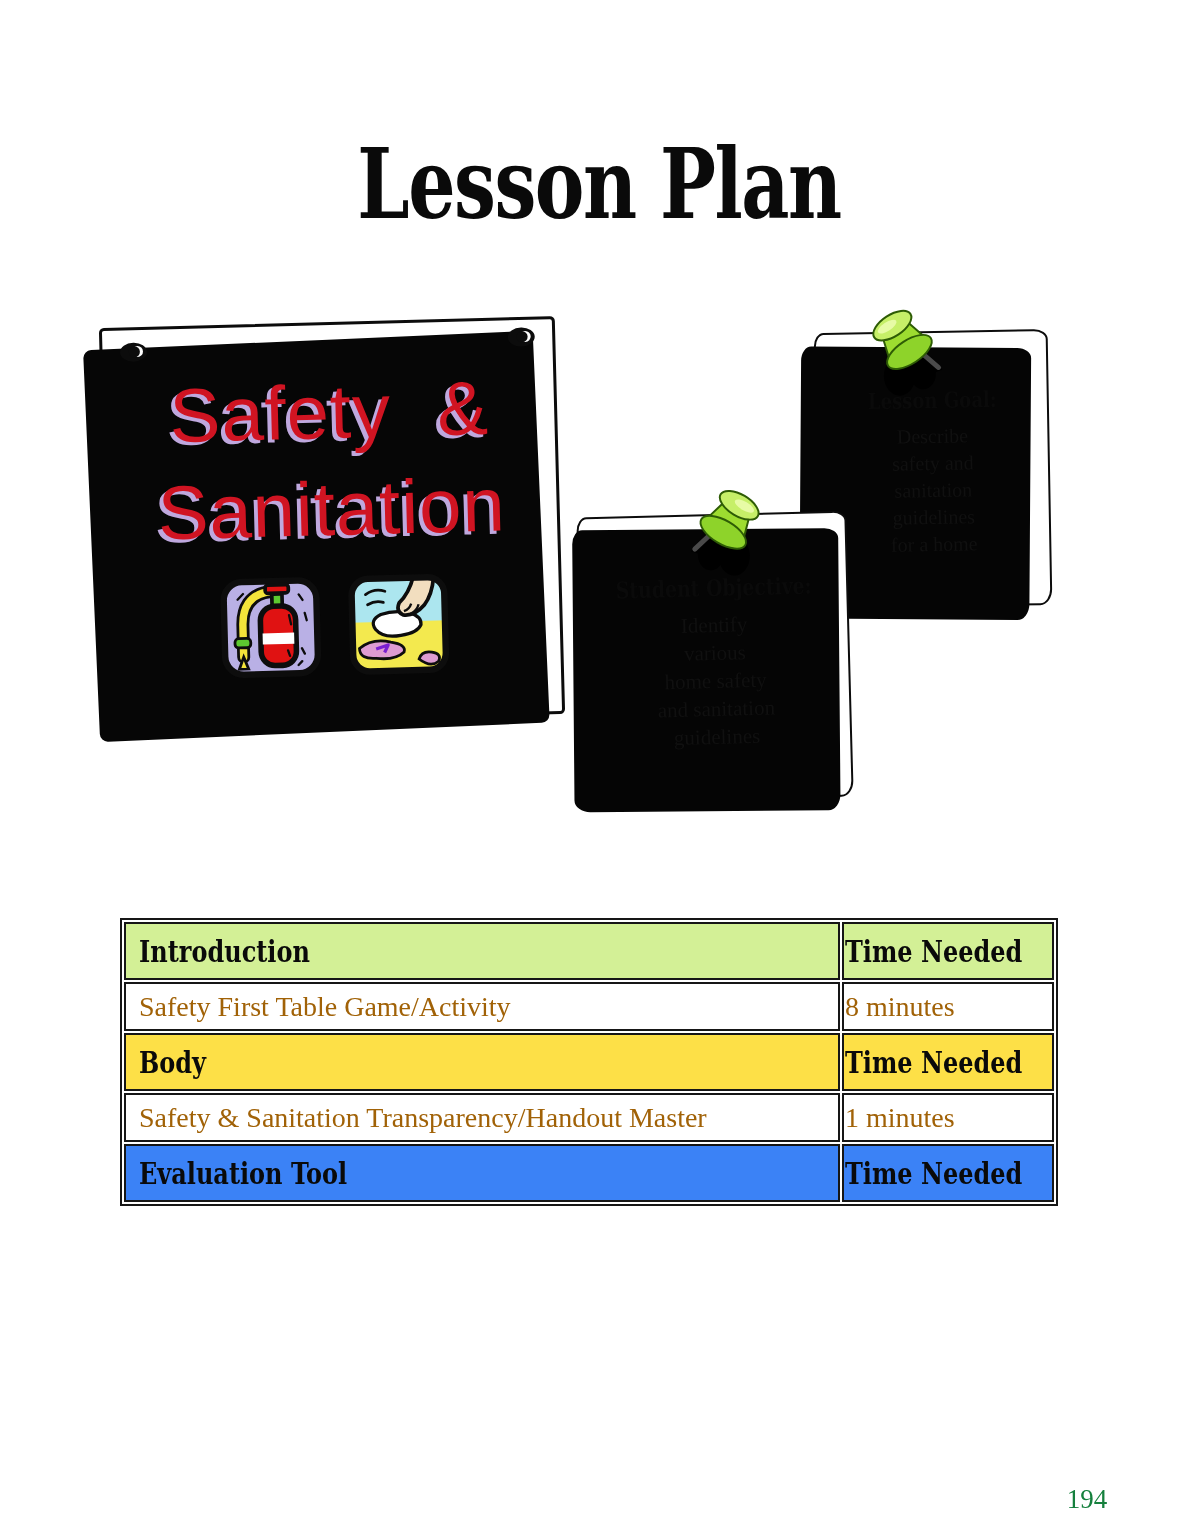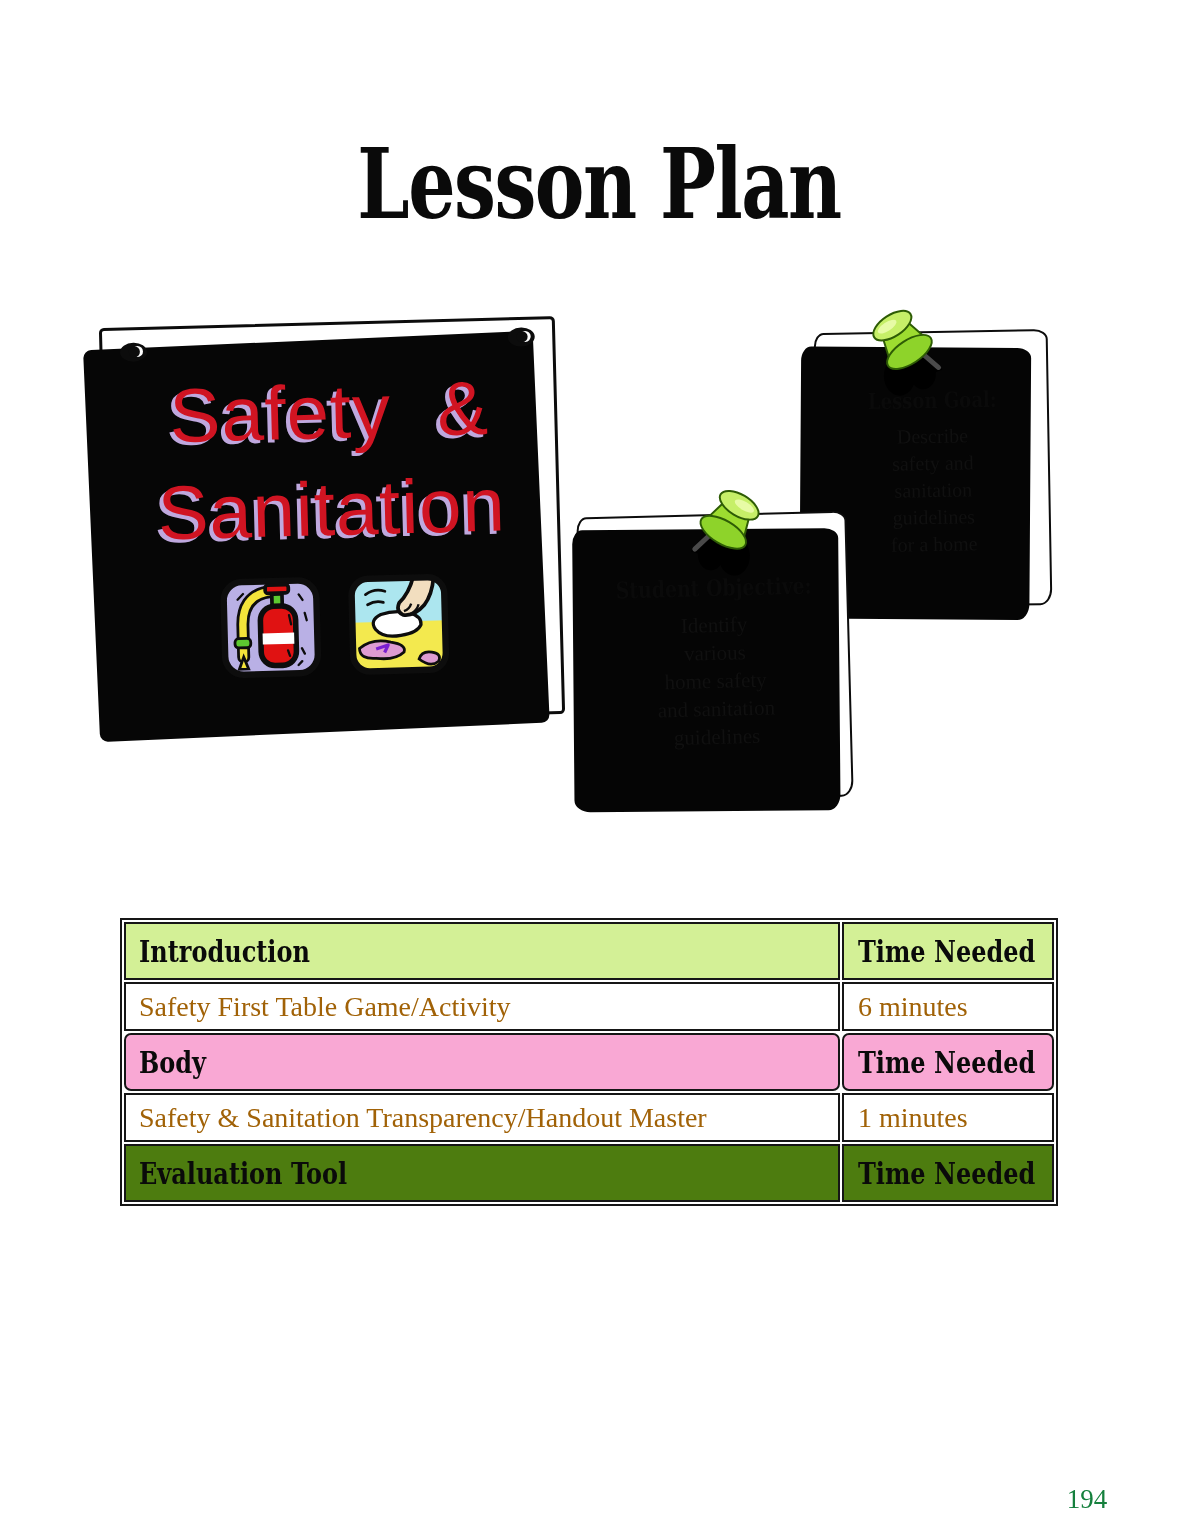--- a/index.html
+++ b/index.html
@@ -44,28 +44,28 @@
   .note-body{margin-top:10px;text-align:center;font-family:"Liberation Serif",serif;color:#101010;}
   .note-goal .note-body{font-size:20px;line-height:27px;}
   .note-objective .note-body{font-size:21px;line-height:28px;}
 
   
   .lesson-table{position:absolute;left:120px;top:918px;width:938px;
                 border-collapse:separate;border-spacing:2px;background:#fff;border:2px solid #161616;
                 table-layout:fixed;}
   .lesson-table td{border:2px solid #161616;vertical-align:middle;background:#fff;overflow:hidden;white-space:nowrap;}
   .lesson-table td.c1{padding:0 4px 0 13px;}
-  .lesson-table td.c2{padding:0 4px 0 14px;}
+  .lesson-table td.c2{padding:0 4px 0 1px;}
   .lesson-table tr.hdr td{height:54px;margin-left:48px;}
   .lesson-table tr.item td{height:45px;font-family:"Liberation Serif",serif;font-size:28px;color:#a16207;}
   .lesson-table tr.hdr .squeeze{display:inline-block;transform:scaleX(.8);transform-origin:left center;
                 font-family:"DejaVu Serif",serif;font-weight:800;font-size:30px;color:#0a0a0a;}
   tr.bg-green td{background:#d3f096;}
-  tr.bg-pink td{background:#f9a8d4;border-radius:7px;}
-  tr.bg-cyan td{background:#4d7c0f;}
+  tr.bg-pink td{background:#fde047;}
+  tr.bg-cyan td{background:#3b82f6;}
 
   
   .page-number{position:absolute;left:1052px;top:1484px;width:70px;text-align:center;
                font-family:Liberation Serif, serif;font-size:27px;color:#15803d;}
 </style>
 </head>
 <body>
 
 <div class="page">
 
@@ -181,21 +181,21 @@
         <col style="width:716px">
         <col>
       </colgroup>
     <tbody>
       <tr class="hdr bg-green">
         <td class="c1"><span class="squeeze">Introduction</span></td>
         <td class="c2"><span class="squeeze">Time Needed</span></td>
       </tr>
       <tr class="item">
         <td class="c1">Safety First Table Game/Activity</td>
-        <td class="c2">6 minutes</td>
+        <td class="c2">8 minutes</td>
       </tr>
       <tr class="hdr bg-pink">
         <td class="c1"><span class="squeeze">Body</span></td>
         <td class="c2"><span class="squeeze">Time Needed</span></td>
       </tr>
       <tr class="item">
         <td class="c1">Safety &amp; Sanitation Transparency/Handout Master</td>
         <td class="c2">1 minutes</td>
       </tr>
       <tr class="hdr bg-cyan">

